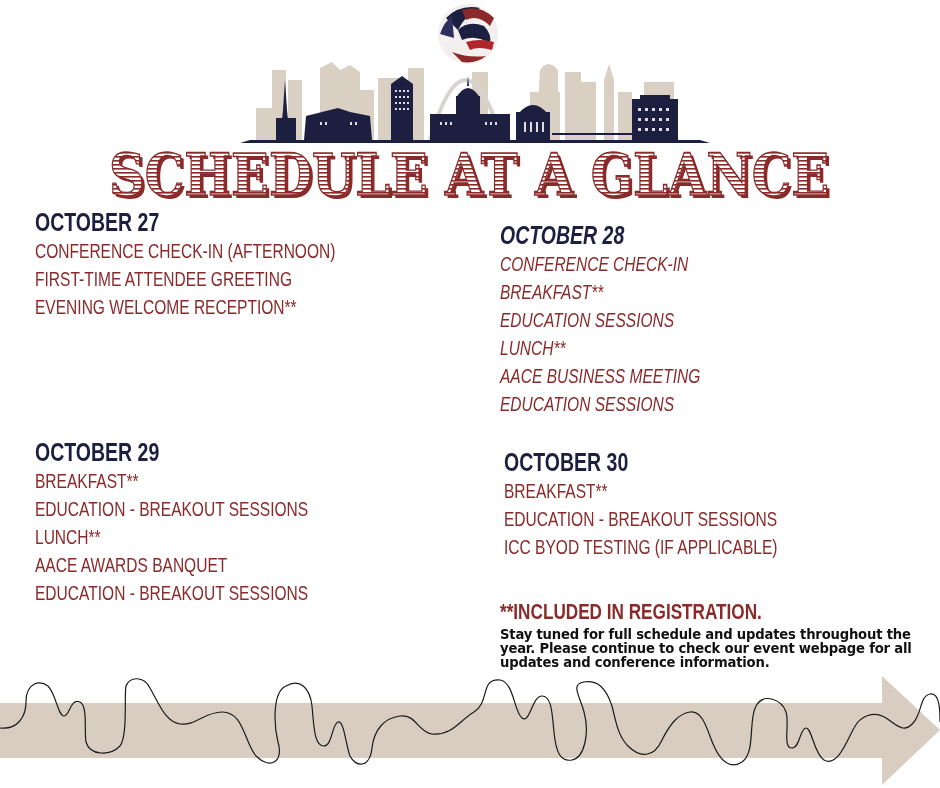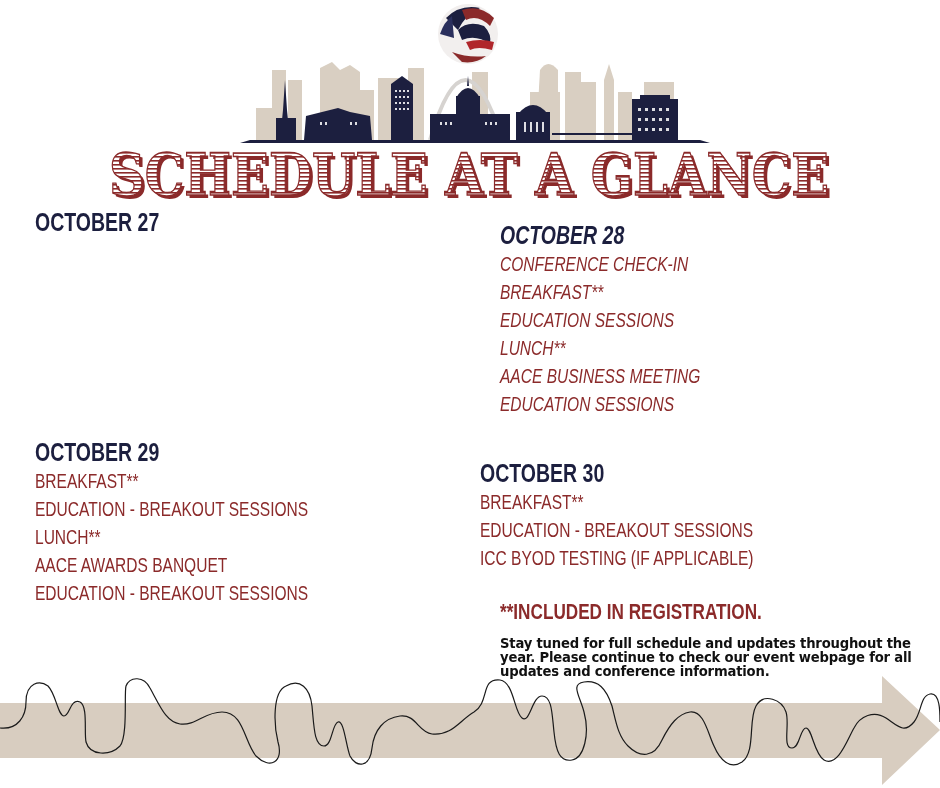--- a/index.html
+++ b/index.html
@@ -7,24 +7,24 @@
     .skyline { position:absolute; left:240px; top:0; width:470px; height:145px; }
     .title-wrap { position:absolute; left:100px; top:140px; width:740px; height:66px; }
     .title-wrap svg { width:100%; height:100%; }
     .day { position:absolute; }
     .day-title { font-family:"Liberation Sans", sans-serif; font-weight:bold; font-size:25px; color:#1c1f3f; letter-spacing:0px; transform:scaleX(0.78); transform-origin:left center; white-space:nowrap; line-height:30px; height:30px; }
     .day-list { margin:0; padding:0; list-style:none; }
     .day-list li { font-family:"Liberation Sans", sans-serif; font-size:21px; color:#8b2a2a; line-height:28px; height:28px; white-space:nowrap; transform:scaleX(0.74); transform-origin:left center; }
     .d27 { left:35px; top:207px; }
     .d28 { left:500px; top:220px;font-style:italic; }
     .d29 { left:35px; top:437px; }
-    .d30 { left:480px; top:447px;margin-top:11px; }
+    .d30 { left:504px; top:447px; }
     .note { position:absolute; left:500px; top:598px; width:440px; }
     .note-title { font-family:"Liberation Sans", sans-serif; font-weight:bold; font-size:22px; color:#8b2a2a; transform:scaleX(0.78); transform-origin:left center; white-space:nowrap; line-height:28px; }
-    .note-text { font-family:"DejaVu Sans", sans-serif; font-weight:bold; font-size:13.2px; color:#111; line-height:14px; margin-top:11px; width:430px; letter-spacing:-0.2px; }
+    .note-text { font-family:"DejaVu Sans", sans-serif; font-weight:bold; font-size:13.2px; color:#111; line-height:14px; margin-top:2px; width:430px; letter-spacing:-0.2px; }
     .arrow { position:absolute; left:0; top:672px; width:940px; height:116px; }
   </style>
 </head>
 <body>
 
 <div class="skyline">
   <svg width="470" height="145" viewBox="0 0 470 145">
 
     <g fill="#d9cfc2">
       <rect x="32" y="70" width="14" height="70"></rect>
@@ -133,20 +133,25 @@
         <rect y="0" width="4" height="1.6" fill="#8b2a2a"></rect>
       </pattern>
     </defs>
     <text x="372" y="58" text-anchor="middle" font-family="DejaVu Serif, serif" font-weight="bold" font-size="58" textLength="720" lengthAdjust="spacingAndGlyphs" fill="#8b2a2a">SCHEDULE AT A GLANCE</text>
     <text x="369" y="55" text-anchor="middle" font-family="DejaVu Serif, serif" font-weight="bold" font-size="58" textLength="720" lengthAdjust="spacingAndGlyphs" fill="url(#stripes)" stroke="#8b2a2a" stroke-width="1.4">SCHEDULE AT A GLANCE</text>
   </svg>
 </div>
 
 <div class="day d27">
   <div class="day-title">OCTOBER 27</div>
+  <ul class="day-list">
+    <li>CONFERENCE CHECK-IN (AFTERNOON)</li>
+    <li>FIRST-TIME ATTENDEE GREETING</li>
+    <li>EVENING WELCOME RECEPTION**</li>
+  </ul>
 </div>
 
 <div class="day d28">
   <div class="day-title">OCTOBER 28</div>
   <ul class="day-list">
     <li>CONFERENCE CHECK-IN</li>
     <li>BREAKFAST**</li>
     <li>EDUCATION SESSIONS</li>
     <li>LUNCH**</li>
     <li>AACE BUSINESS MEETING</li>

